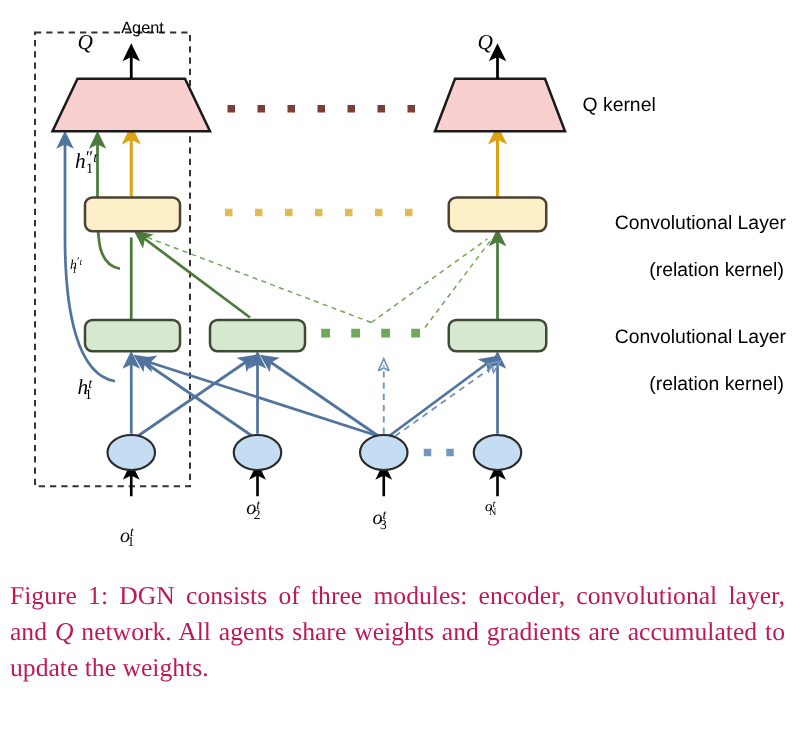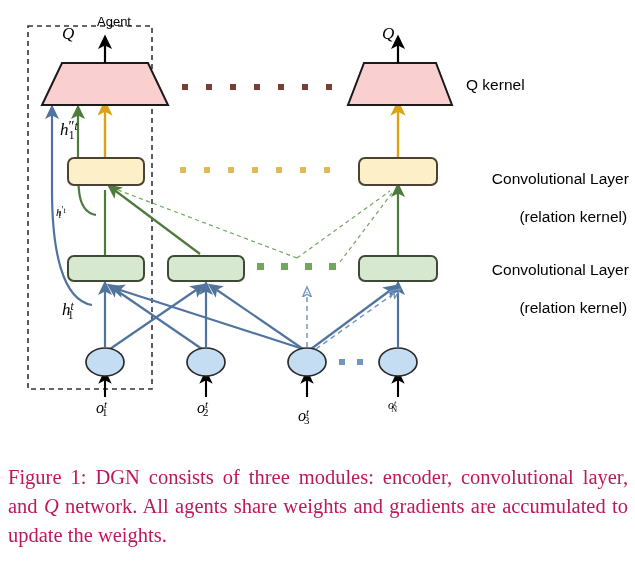--- a/index.html
+++ b/index.html
@@ -234,21 +234,21 @@
     </div>
 
     <div class="math-label" style="left:56px; top:205px; font-size:11px;">
       <span>h</span><span class="prime">′</span><span class="sup">t</span><span class="sub" style="margin-left:-8px;">1</span>
     </div>
 
     <div class="math-label" style="left:62px; top:300px; font-size:17px;">
       <span>h</span><span class="sup">t</span><span class="sub" style="margin-left:-6px;">1</span>
     </div>
 
-    <div class="math-label" style="left:96px; top:398px; font-size:16px;">
+    <div class="math-label" style="left:96px; top:420px; font-size:16px;">
       <span>o</span><span class="sup">t</span><span class="sub" style="margin-left:-5px;">1</span>
     </div>
     <div class="math-label" style="left:197px; top:398px; font-size:16px;">
       <span>o</span><span class="sup">t</span><span class="sub" style="margin-left:-5px;">2</span>
     </div>
     <div class="math-label" style="left:298px; top:406px; font-size:16px;">
       <span>o</span><span class="sup">t</span><span class="sub" style="margin-left:-5px;">3</span>
     </div>
     <div class="math-label" style="left:388px; top:398px; font-size:12px;">
       <span>o</span><span class="sup">t</span><span class="sub" style="margin-left:-5px; font-style:normal;">N</span>

